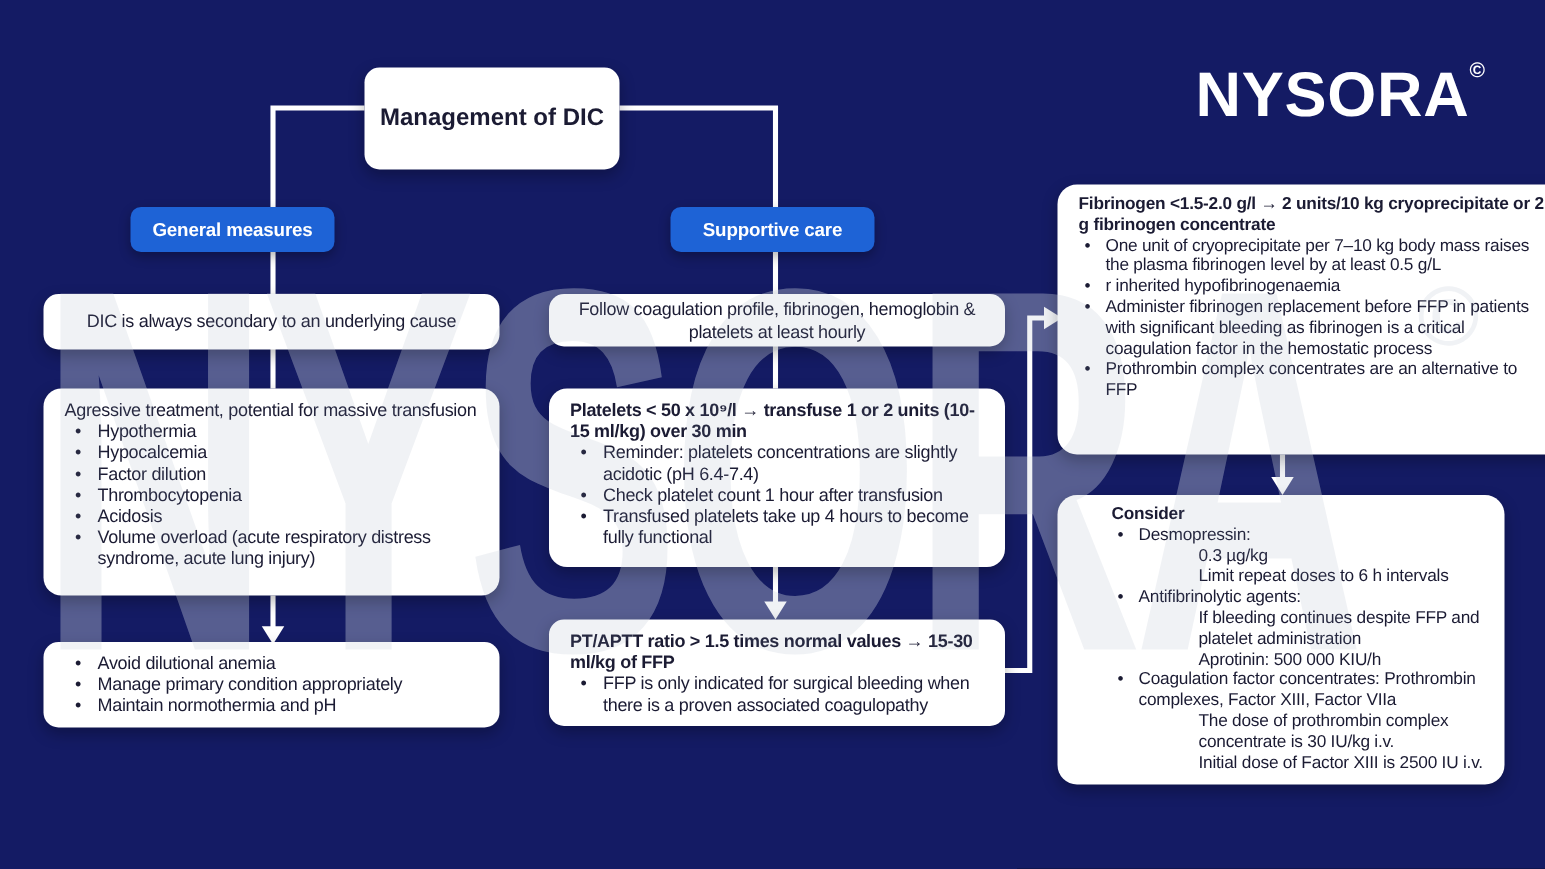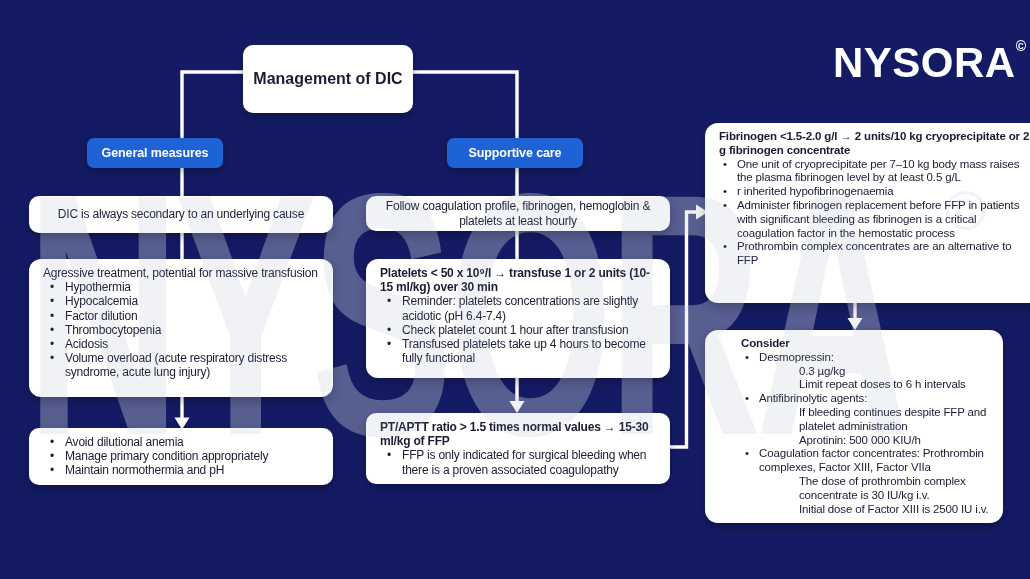--- a/index.html
+++ b/index.html
@@ -22,21 +22,20 @@
   }
   .wm-under { color:rgba(226,230,240,0.30); }
   .wm-over  { color:rgba(135,145,172,0.12); z-index:6; }
   
   #connectors { position:absolute; left:0; top:0; z-index:2; }
   
   .logo {
     position:absolute; left:797px; top:24px; z-index:3;
     color:#ffffff; font-weight:bold; font-size:42px; line-height:44px; letter-spacing:0.5px;
     white-space:nowrap;
-    margin-left:36px;
   }
   .logo sup { font-size:14px; vertical-align:26px; letter-spacing:0; }
   
   .node {
     position:absolute; z-index:3; background:#ffffff; color:#1b1b33;
     border-radius:12px; box-shadow:0 4px 10px rgba(0,0,0,0.28);
     font-size:12px; line-height:14.2px; letter-spacing:-0.2px;
     box-sizing:border-box;
   }
   .center-text { display:flex; align-items:center; justify-content:center; text-align:center; }

